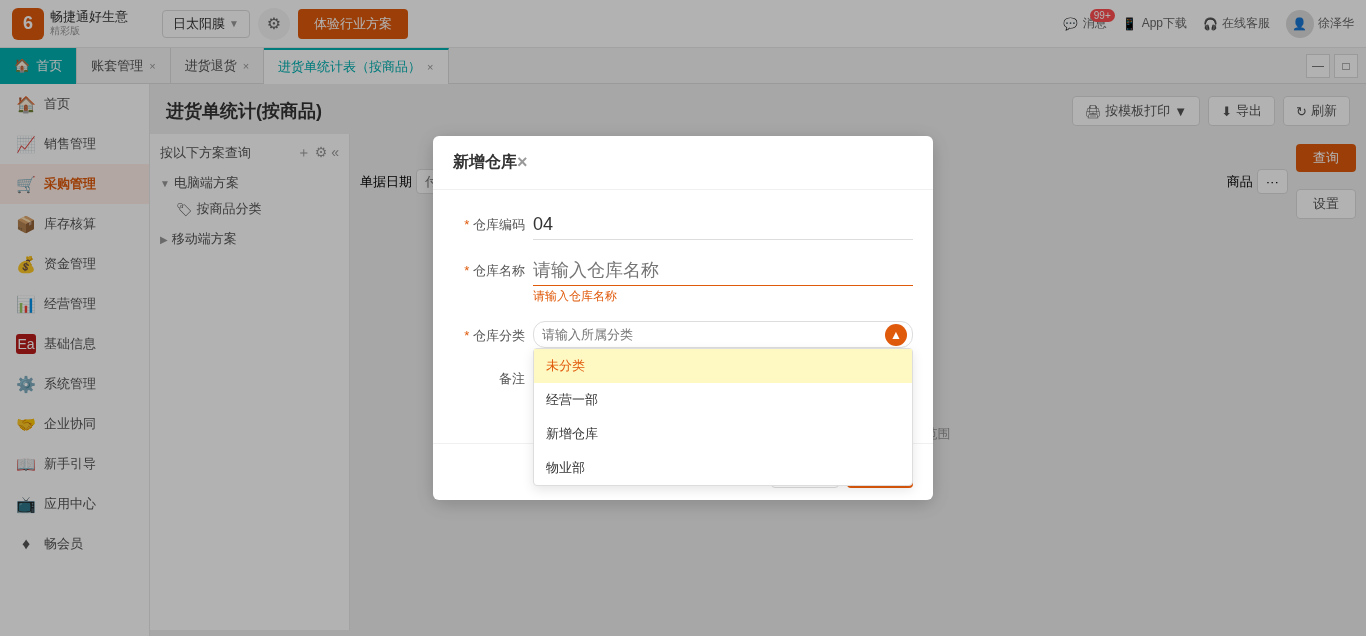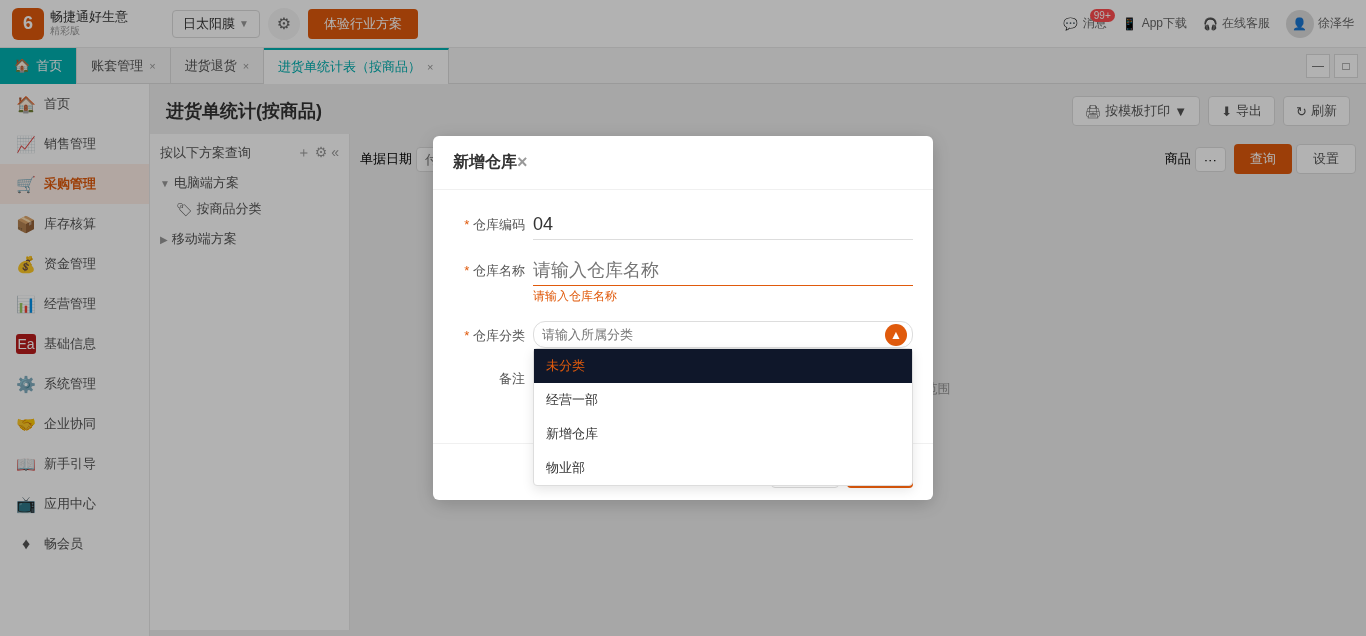--- a/index.html
+++ b/index.html
@@ -29,21 +29,20 @@
       display: flex; align-items: center; justify-content: center;
       color: #fff; font-weight: bold; font-size: 18px;
     }
     .logo-text { font-size: 13px; color: #333; line-height: 1.2; }
     .logo-sub { font-size: 10px; color: #999; }
 
     .store-selector {
       display: flex; align-items: center; gap: 4px;
       border: 1px solid #ddd; border-radius: 4px;
       padding: 4px 10px; cursor: pointer; font-size: 13px; color: #333;
-      margin-left: 10px;
     }
     .store-selector .arrow { color: #999; font-size: 10px; }
 
     .settings-btn {
       width: 32px; height: 32px; border-radius: 50%;
       background: #f5f5f5; border: none; cursor: pointer;
       display: flex; align-items: center; justify-content: center;
       margin-left: 8px; font-size: 16px; color: #666;
     }
 
@@ -283,21 +282,21 @@
     .dropdown-list {
       position: absolute; top: 100%; left: 0; right: 0;
       background: #fff; border: 1px solid #ddd;
       border-radius: 4px; z-index: 300;
       box-shadow: 0 4px 12px rgba(0,0,0,0.1);
     }
     .dropdown-item {
       padding: 8px 12px; font-size: 13px; color: #333;
       cursor: pointer;
     }
-    .dropdown-item.selected { background: #0f172a; color: #e05a0c; }
+    .dropdown-item.selected { background: #fef9c3; color: #e05a0c; }
 
     .form-textarea {
       width: 100%; border: none; border-bottom: 1px solid #ddd;
       padding: 4px 0; font-size: 13px; color: #333; outline: none;
       resize: none; font-family: inherit;
     }
 
     .dialog-footer {
       padding: 12px 20px;
       display: flex; justify-content: flex-end; gap: 8px;
@@ -498,21 +497,21 @@
             <span>单据状态</span>
             <select class="filter-select">
               <option></option>
             </select>
           </div>
           <div style="flex:1"></div>
           <div class="filter-item">
             <span>商品</span>
             <button style="border:1px solid #ddd;background:#fff;padding:4px 8px;cursor:pointer;border-radius:4px;">···</button>
           </div>
-          <div style="display:flex;gap:4px;">
+          <div style="display:flex;flex-direction:column;gap:17px;">
             <button class="query-btn">查询</button>
             <button class="set-btn">设置</button>
           </div>
         </div>
 
         <div class="empty-state">
           <div class="empty-icon">📋</div>
           <div>请选择您需要查询的方案</div>
           <div style="display:flex;align-items:center;gap:6px;">
             <span style="width:16px;height:16px;border-radius:50%;background:#e05a0c;color:#fff;display:inline-flex;align-items:center;justify-content:center;font-size:11px;">⚙</span>

